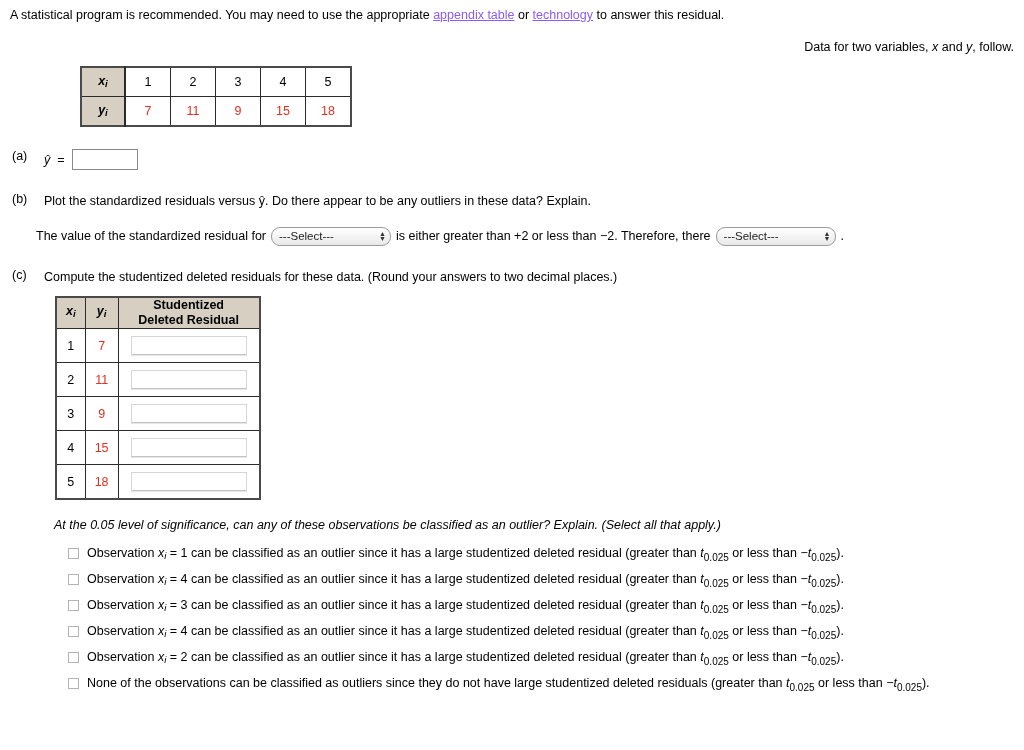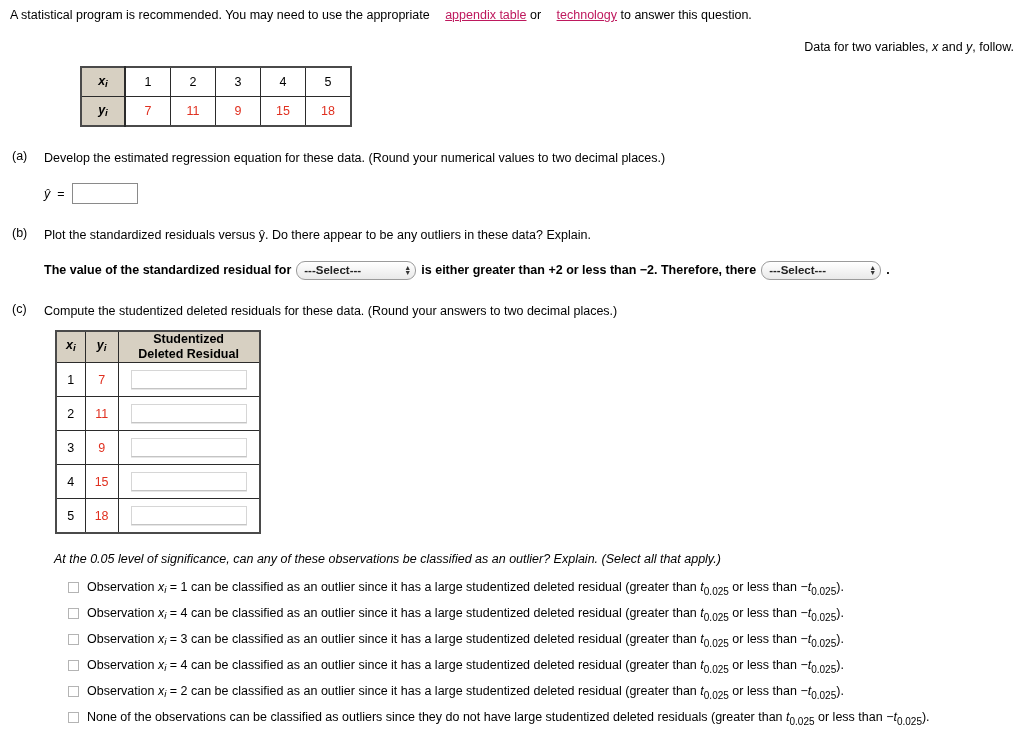--- a/index.html
+++ b/index.html
@@ -17,21 +17,21 @@
     overflow: hidden;
   }
   .page { padding: 6px 0 0 0; }
 
   
   .intro-line {
     padding: 0 10px;
     margin: 0 0 4px 0;
     line-height: 18px;
   }
-  .lnk { color: #be185d; margin-left: 12px; }
+  .lnk { color: #8b5cf6; }
   .var { font-style: italic; }
 
   .data-note {
     padding: 0 10px;
     margin: 14px 0 8px 0;
     line-height: 18px;
     text-align: right;
   }
 
   
@@ -111,27 +111,26 @@
   }
   .sel .arrows {
     display: inline-flex;
     flex-direction: column;
     align-items: center;
     line-height: 5px;
     font-size: 7px;
     color: #333;
   }
   .bline {
-    margin: 16px 0 0 34px;
+    margin: 16px 0 0 26px;
     display: flex;
     align-items: center;
     flex-wrap: wrap;
     gap: 5px;
     line-height: 20px;
-    font-weight: bold;
   }
 
   
   .sd-wrap { padding-left: 45px; margin-top: 10px; }
   table.sd {
     border-collapse: collapse;
     border: 2px solid #4a4a4a;
     background: #fff;
   }
   table.sd th {
@@ -192,21 +191,21 @@
     font-size: 0.8em;
     vertical-align: -0.35em;
   }
   .tital { font-style: italic; }
 </style>
 </head>
 <body>
 
 <div class="page">
 
-  <p class="intro-line"><span>A statistical program is recommended. You may need to use the appropriate </span><a class="lnk" href="#">appendix table</a><span> or </span><a class="lnk" href="#">technology</a><span> to answer this question.</span></p>
+  <p class="intro-line"><span>A statistical program is recommended. You may need to use the appropriate </span><a class="lnk" href="#">appendix table</a><span> or </span><a class="lnk" href="#">technology</a><span> to answer this residual.</span></p>
 
   <p class="data-note"><span>Data for two variables, </span><span class="var">x</span><span> and </span><span class="var">y</span><span>, follow.</span></p>
 
   <div class="xy-wrap">
     <table class="xy">
       <tbody>
           <tr>
         <td class="rowhead"><span>x</span><span class="sub">i</span></td>
         <td>1</td>
         <td>2</td>
@@ -221,21 +220,20 @@
         <td class="yval">9</td>
         <td class="yval">15</td>
         <td class="yval">18</td>
       </tr>
     </tbody>
       </table>
   </div>
 
   <div class="qblock">
     <span class="qlabel">(a)</span>
-    <div class="qtext">Develop the estimated regression equation for these data. (Round your numerical values to two decimal places.)</div>
     <div class="answer-row">
       <span class="yhat">ŷ</span>
       <span>=</span>
       <input class="boxed" type="text" value="" style="">
     </div>
   </div>
 
   <div class="qblock">
     <span class="qlabel">(b)</span>
     <div class="qtext">Plot the standardized residuals versus ŷ. Do there appear to be any outliers in these data? Explain.</div>

